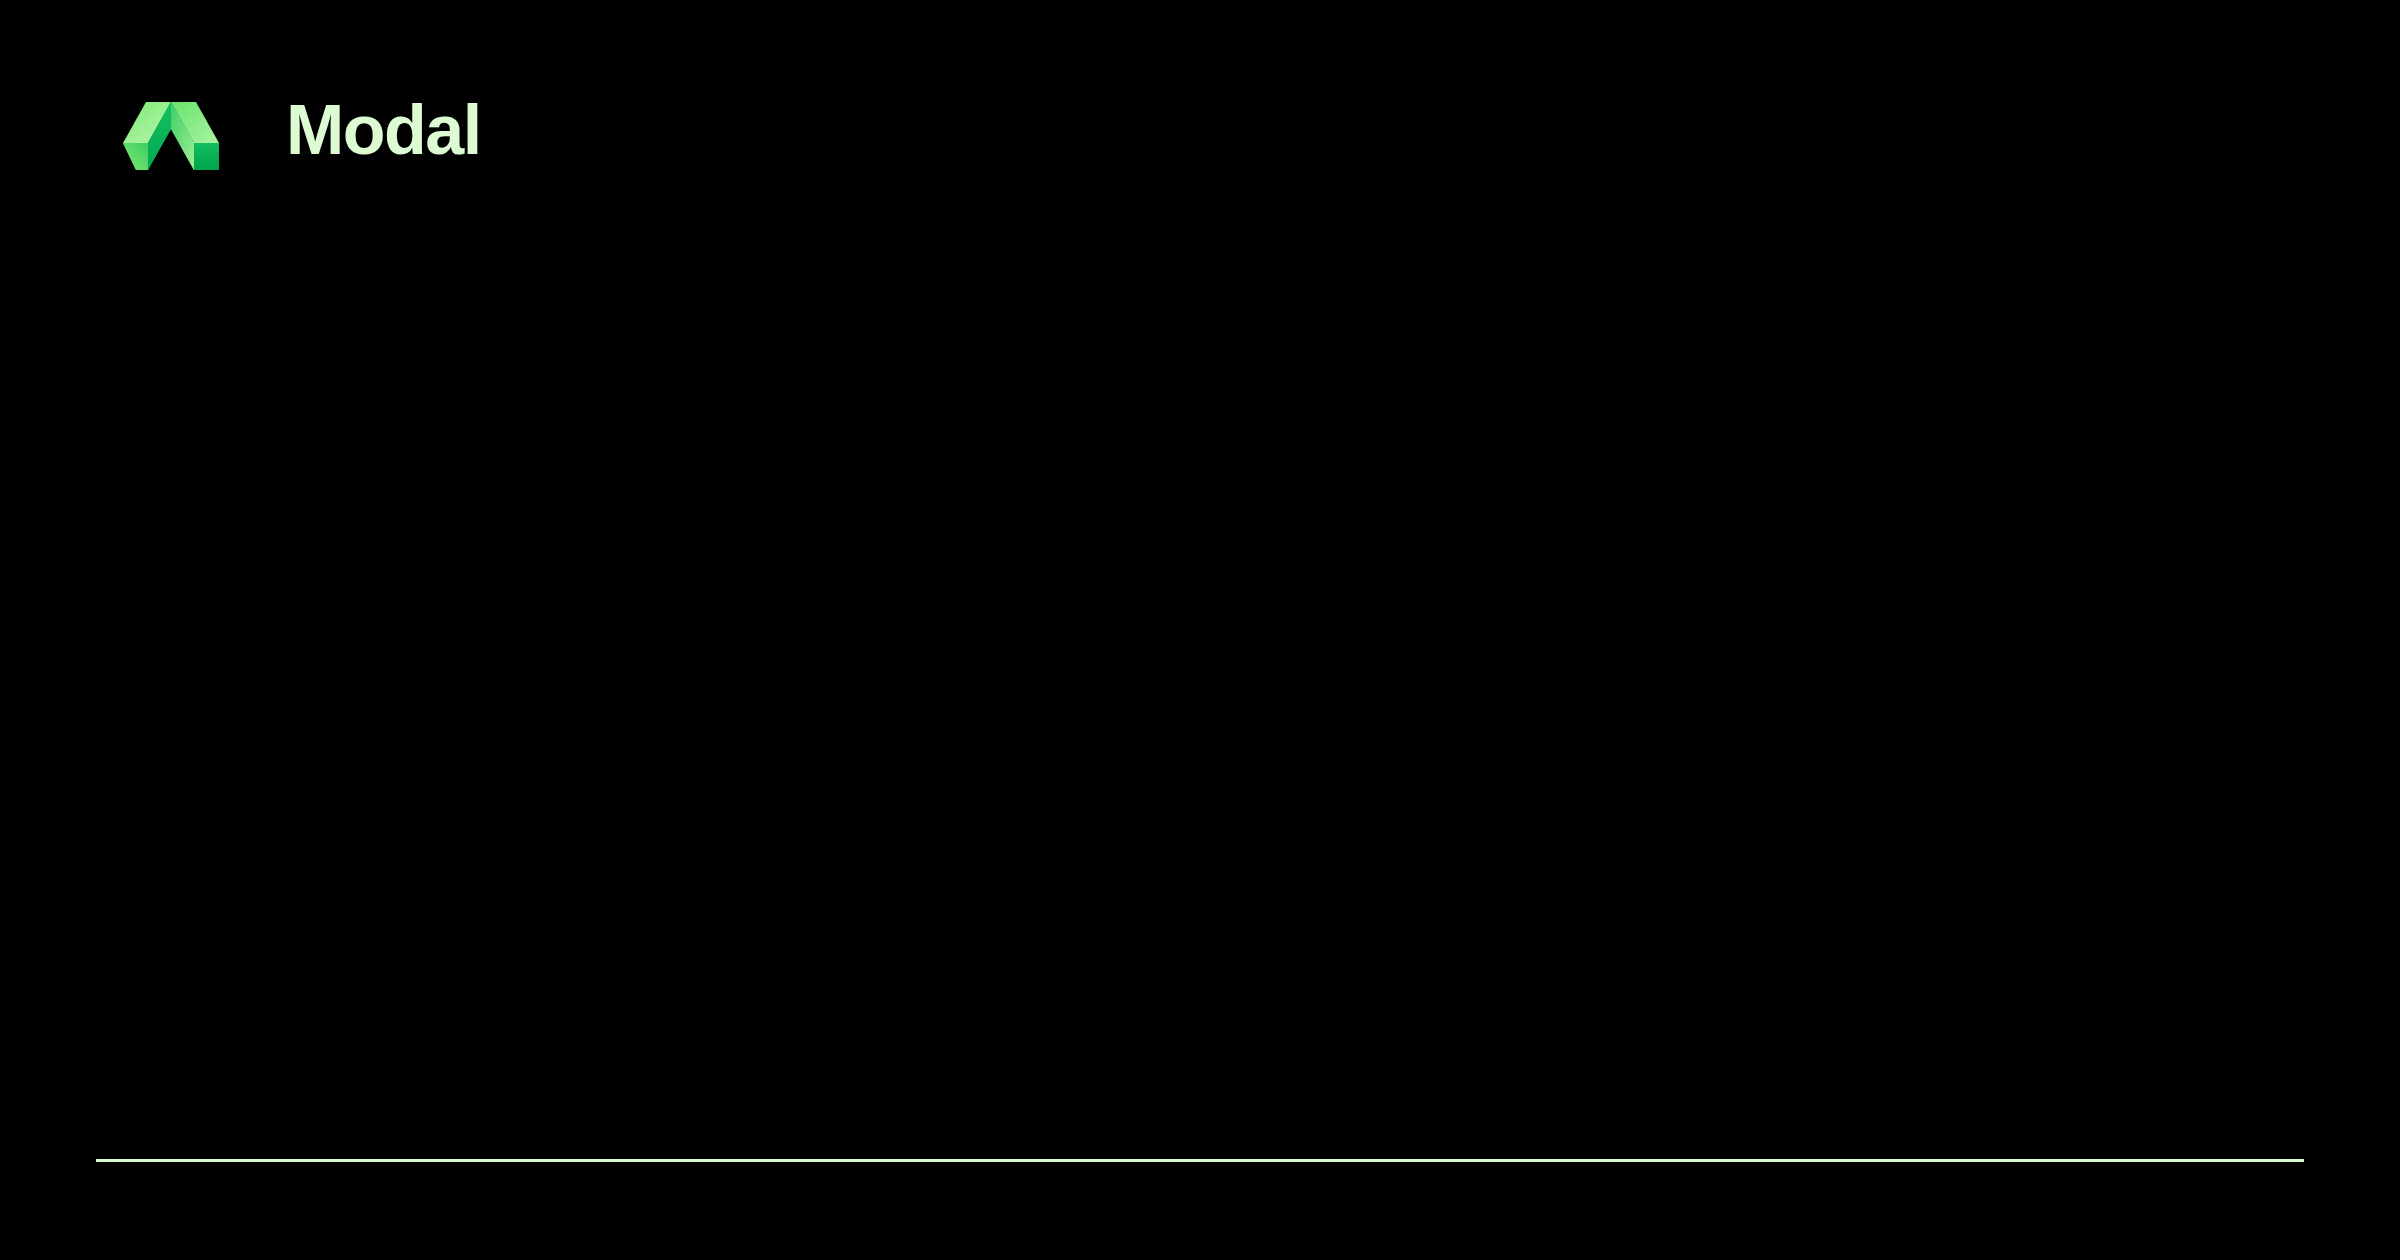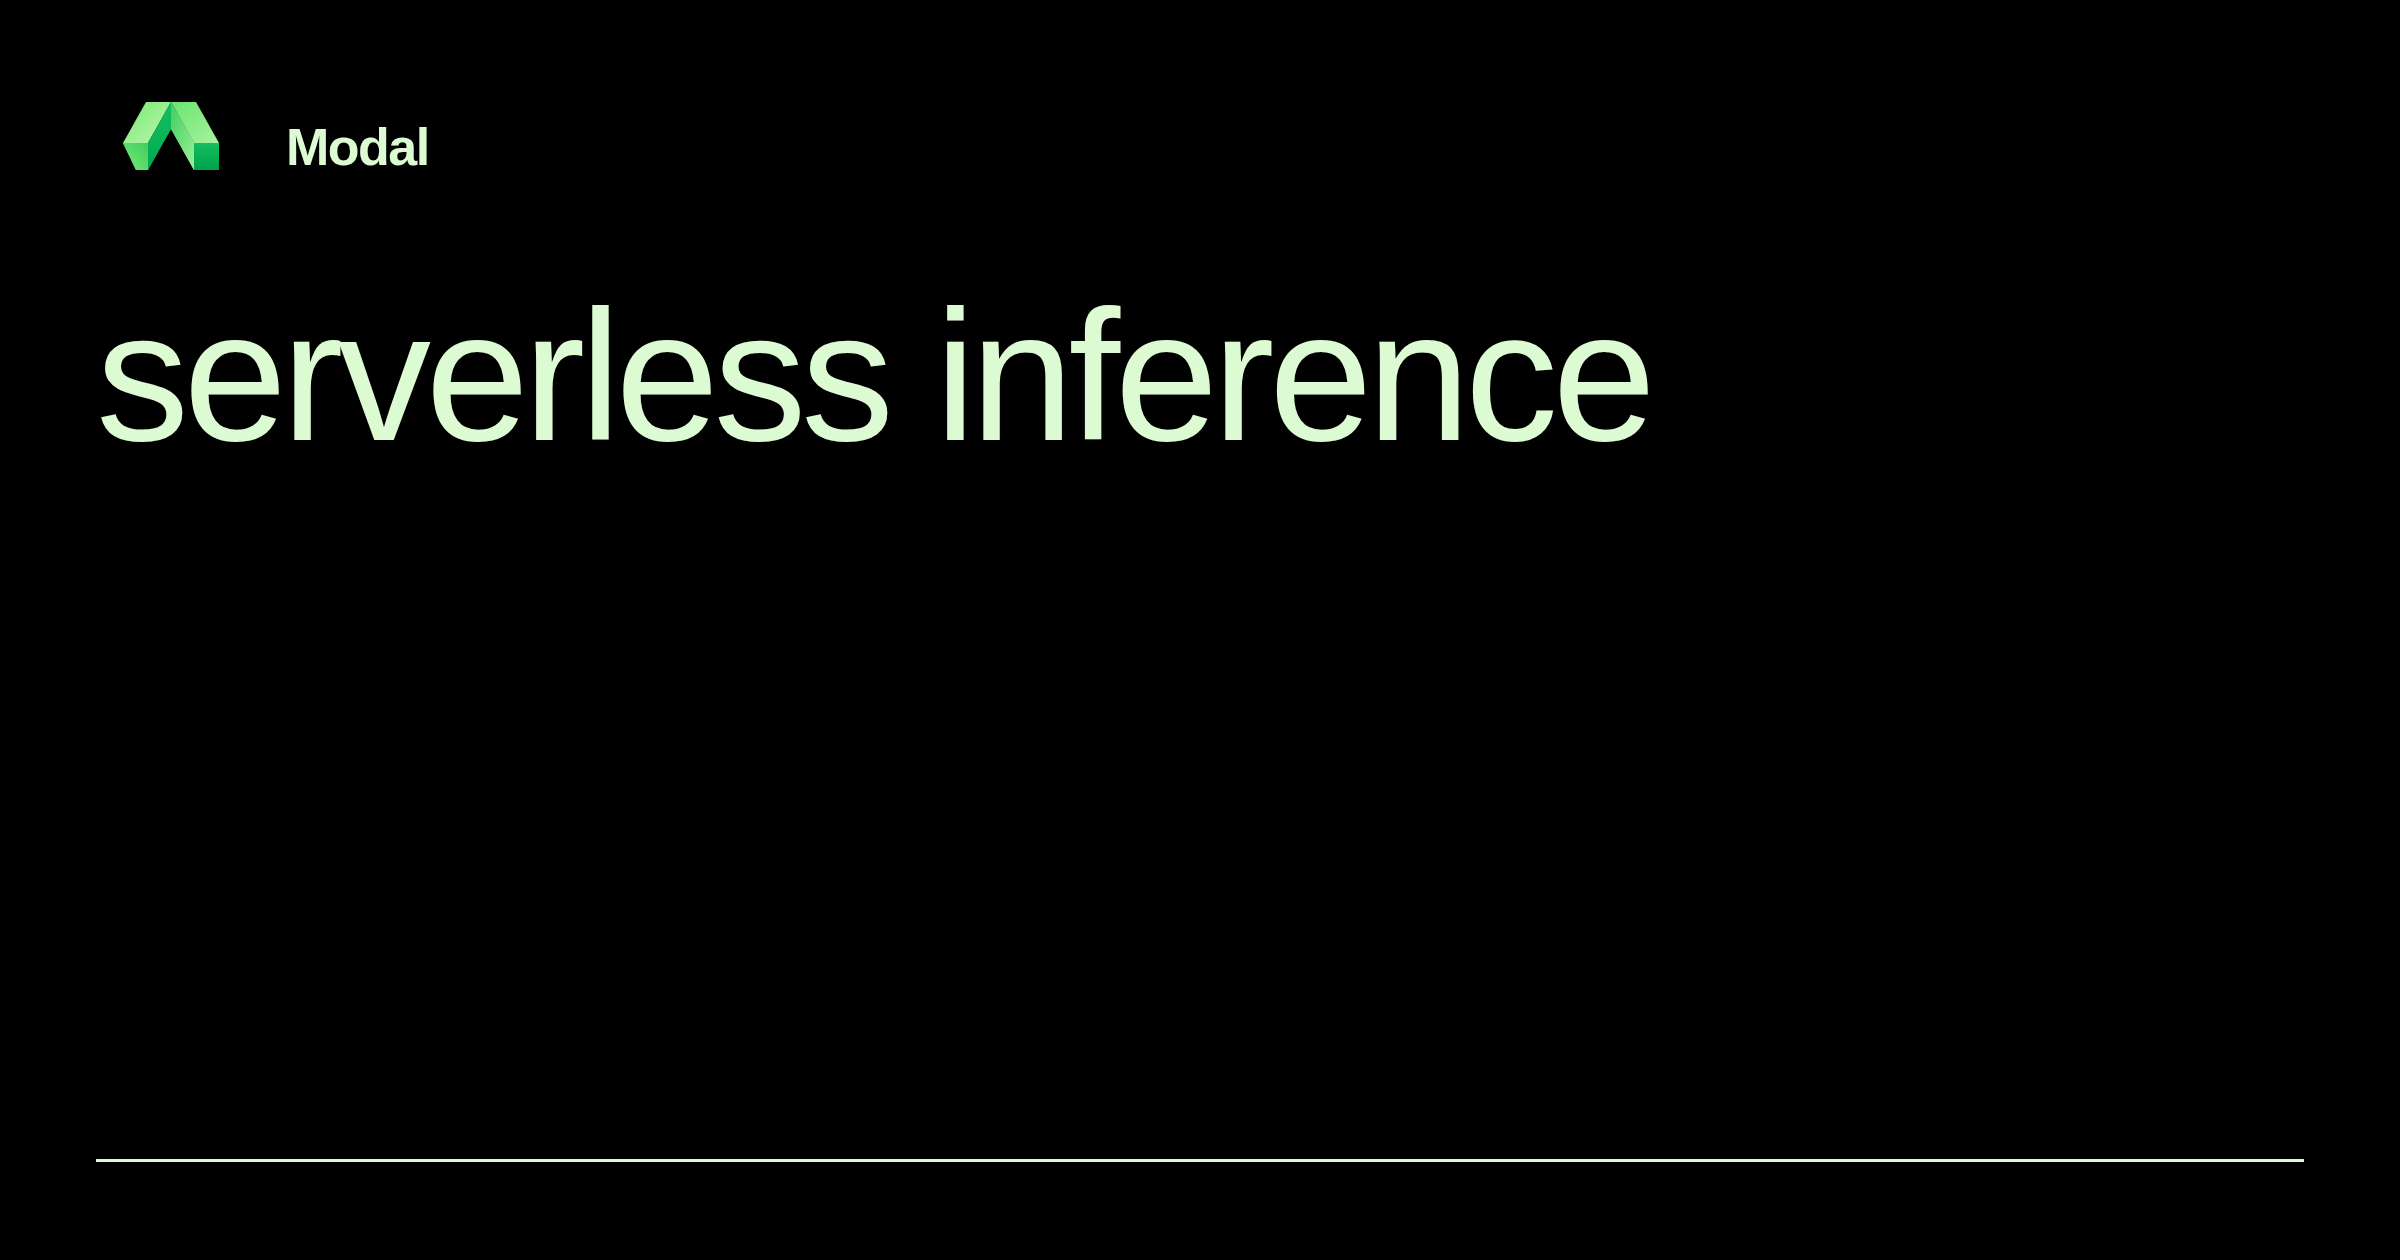--- a/index.html
+++ b/index.html
@@ -35,28 +35,28 @@
   }
 
   .brand-mark {
     display: block;
     width: 150px;
     height: 82px;
   }
 
   .brand-wordmark {
     font-family: "Liberation Sans", sans-serif;
-    font-size: 52px;
+    font-size: 70px;
     font-weight: 700;
     letter-spacing: -1.5px;
     line-height: 1;
     color: #DCFBD2;
     white-space: nowrap;
     position: relative;
-    top: 18px;
+    top: 1px;
   }
 
   
   .headline {
     position: absolute;
     left: 96px;
     top: 272px;
     width: 2100px;
     font-family: "Liberation Sans", sans-serif;
     font-size: 186px;
@@ -125,18 +125,17 @@
       <polygon points="75,14 75,41 98,82 98,55" fill="url(#rightFront)"></polygon>
       <polygon points="98,55 123,55 123,82 98,82" fill="url(#rightSide)"></polygon>
       <polygon points="75,14 98,55 98,82 75,41" fill="url(#rightFront)"></polygon>
       <polygon points="98,55 123,55 110,82 98,82" fill="url(#rightSide)"></polygon>
     </svg>
 
     <span class="brand-wordmark">Modal</span>
   </div>
 
   <h1 class="headline">
-    <span class="headline-line">serverless inference</span>
   </h1>
 
   <hr class="footer-rule">
 
 </div>
 
 </body></html>

